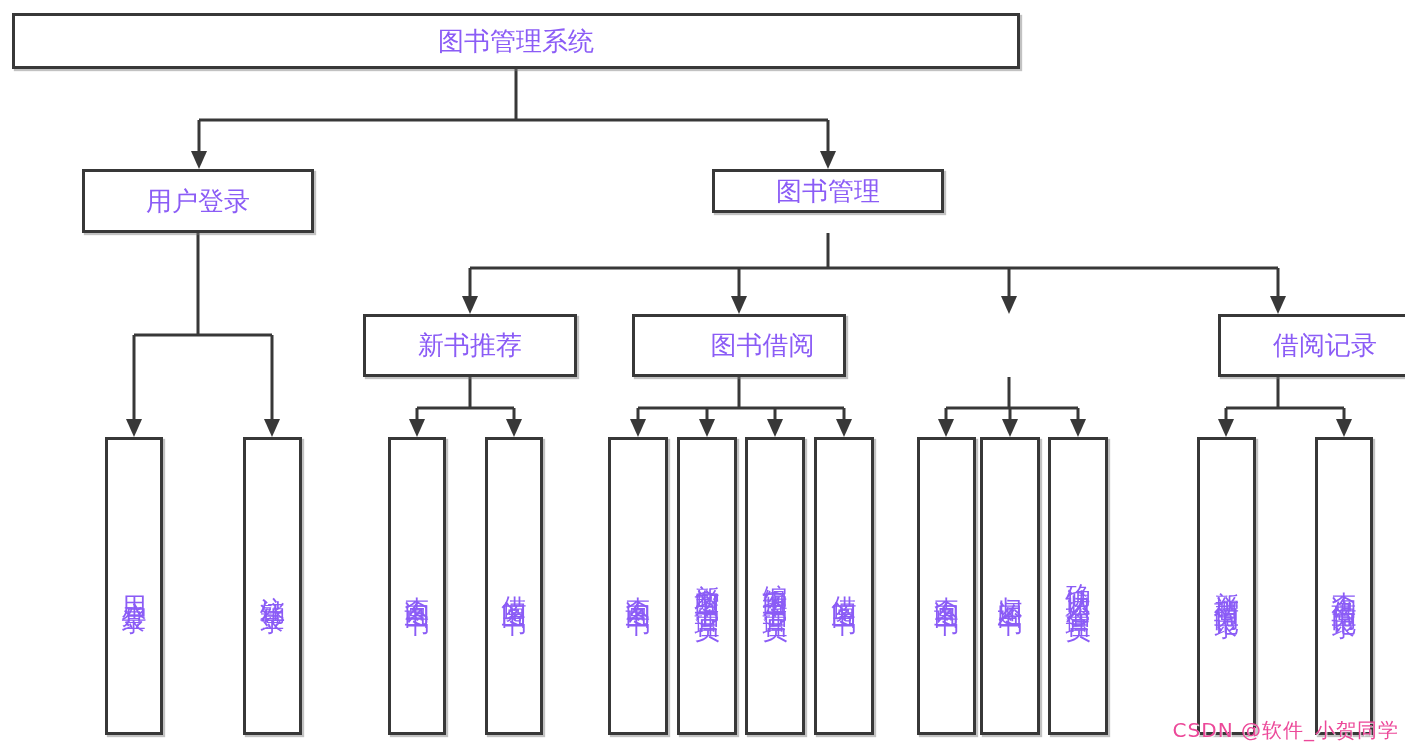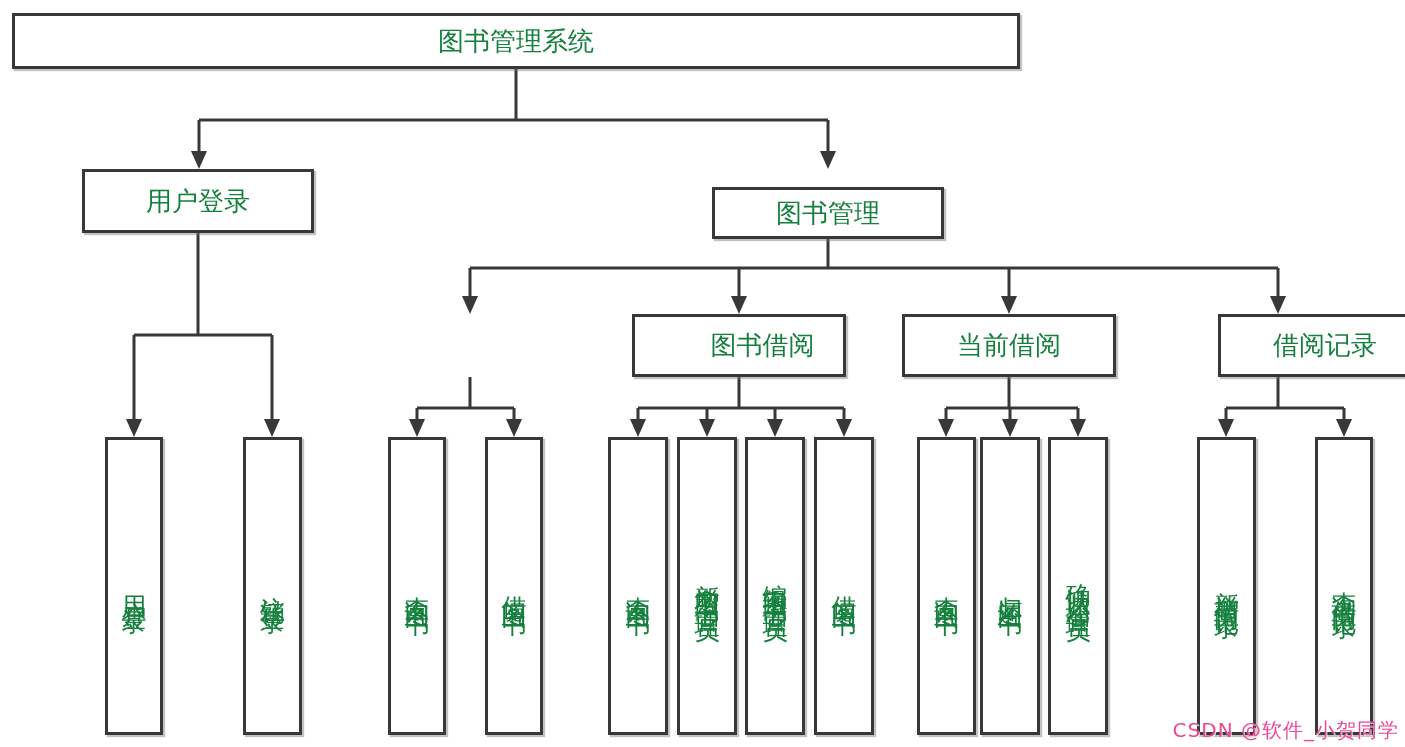--- a/index.html
+++ b/index.html
@@ -25,21 +25,21 @@
   }
   .node {
     position: absolute;
     box-sizing: border-box;
     background: #ffffff;
     border: 3px solid #383838;
     box-shadow: 2px 2px 1px rgba(120,120,120,0.45);
     display: flex;
     align-items: center;
     justify-content: center;
-    color: #15803d;
+    color: #8b5cf6;
     font-size: 26px;
     text-align: left;
     white-space: nowrap;
   }
   .leaf {
     writing-mode: vertical-rl;
     text-orientation: mixed;
     font-size: 25px;
     letter-spacing: 5px;
     white-space: normal;
@@ -119,24 +119,24 @@
     </g>
     <g fill="#383838" stroke="none">
       <path d="M1218,419 L1234,419 L1226,437 Z"></path>
       <path d="M1336,419 L1352,419 L1344,437 Z"></path>
     </g>
   </svg>
 
   <div class="node" style="left:12px; top:13px; width:1008px; height:56px;">图书管理系统</div>
 
   <div class="node" style="left:82px; top:169px; width:232px; height:64px;">用户登录</div>
-  <div class="node" style="left:712px; top:169px; width:232px; height:52px;margin-top:18px;">图书管理</div>
+  <div class="node" style="left:712px; top:169px; width:232px; height:44px;">图书管理</div>
 
+  <div class="node" style="left:363px; top:314px; width:214px; height:63px;">新书推荐</div>
   <div class="node" style="left:632px; top:314px; width:214px; height:63px;padding-left:47px;">图书借阅</div>
-  <div class="node" style="left:902px; top:314px; width:214px; height:63px;">当前借阅</div>
   <div class="node" style="left:1171px; top:314px; width:214px; height:63px;margin-left:47px;">借阅记录</div>
 
   <div class="node leaf" style="left:105px; top:437px; width:58px; height:298px;">用户登录</div>
   <div class="node leaf" style="left:243px; top:437px; width:59px; height:298px;">注销登录</div>
 
   <div class="node leaf" style="left:388px; top:437px; width:58px; height:298px;">查询图书</div>
   <div class="node leaf" style="left:485px; top:437px; width:58px; height:298px;">借阅图书</div>
 
   <div class="node leaf" style="left:608px; top:437px; width:60px; height:298px;">查询图书</div>
   <div class="node leaf" style="left:677px; top:437px; width:60px; height:298px;">新增图书（管理员）</div>

